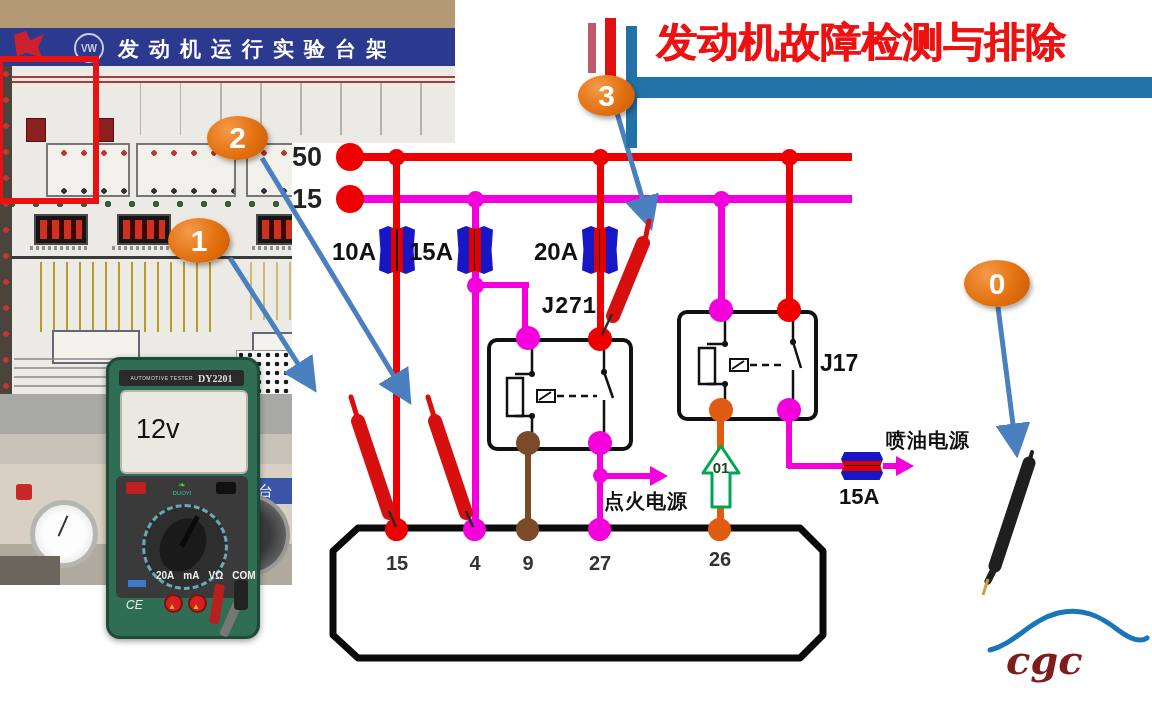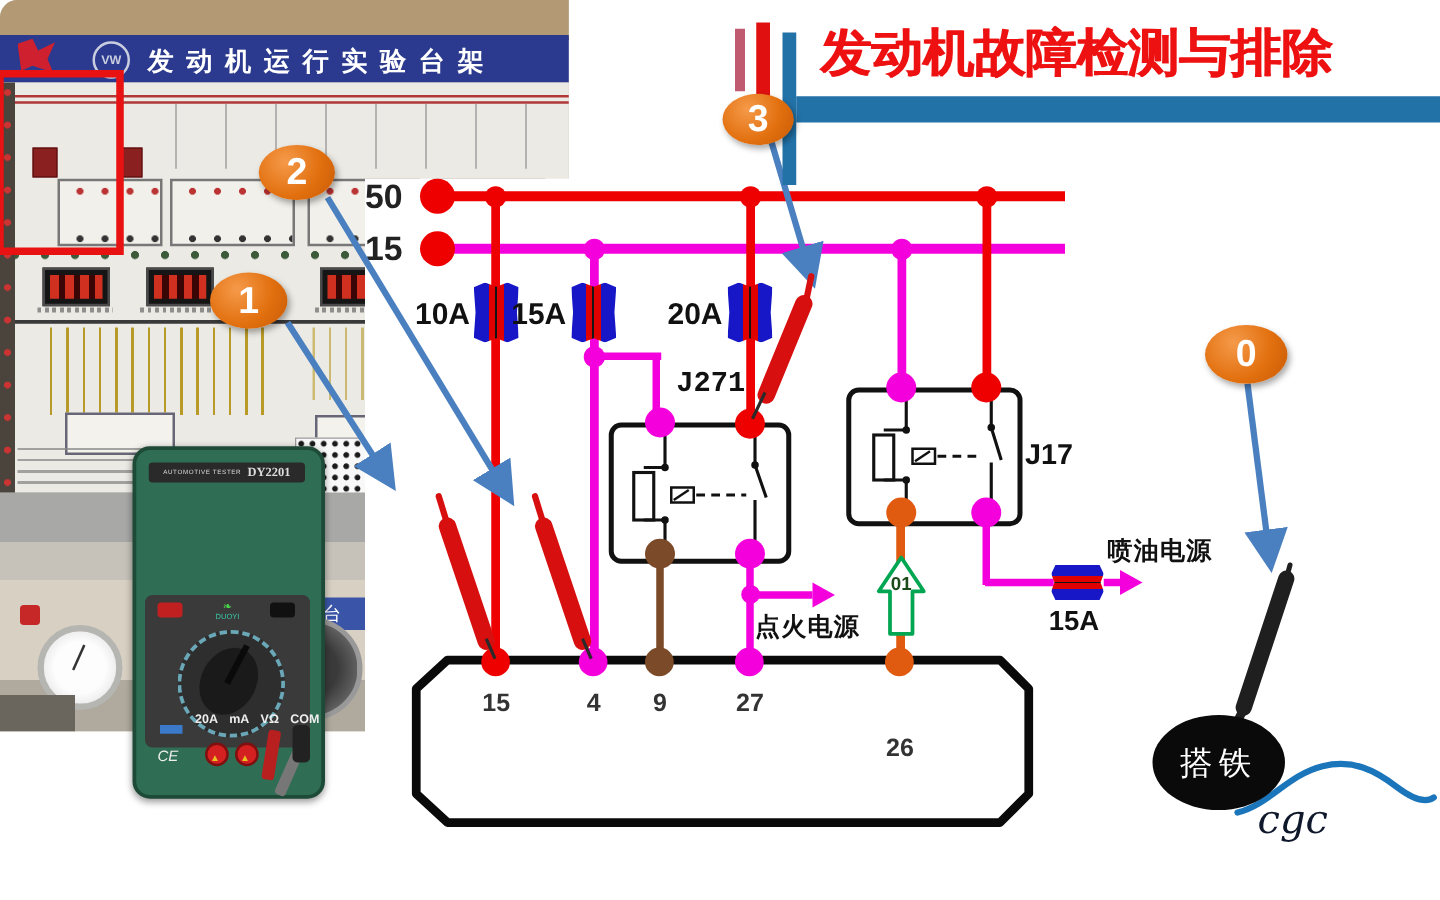--- a/index.html
+++ b/index.html
@@ -1,17 +1,17 @@
 <!DOCTYPE html>
 <html><head>
 <meta charset="utf-8">
 <style>
   html,body{margin:0;padding:0;background:#fff;}
   #screen{position:relative;width:1152px;height:720px;background:#fff;overflow:hidden;
-          font-family:"Liberation Sans","DejaVu Sans",sans-serif;border-radius:14px;}
+          font-family:"Liberation Sans","DejaVu Sans",sans-serif;}
   .abs{position:absolute;}
   
   #photo{left:0;top:0;width:455px;height:585px;background:#c8c0b4;z-index:1;}
   .ph-topstrip{left:0;top:0;width:455px;height:30px;background:#b49a74;border-bottom:2px solid #6b5b3f;}
   .ph-banner{left:0;top:28px;width:455px;height:38px;background:#2b3a8e;}
   .ys-logo{left:14px;top:3px;width:30px;height:27px;background:#cf2030;
            clip-path:polygon(0 15%,40% 0,55% 35%,100% 10%,80% 60%,95% 100%,40% 80%,10% 95%);}
   .vw-logo{left:74px;top:5px;width:26px;height:26px;border:2px solid #c8cde0;border-radius:50%;
            color:#c8cde0;font-size:10px;font-weight:bold;display:flex;align-items:center;justify-content:center;}
   .banner-text{left:118px;top:7px;color:#fff;font-size:21px;font-weight:bold;letter-spacing:10px;white-space:nowrap;}
@@ -93,22 +93,22 @@
       clip-path:polygon(8% 0%,92% 0%,100% 25%,94% 50%,100% 75%,92% 100%,8% 100%,0% 75%,6% 50%,0% 25%);}
   .fuselabel{position:absolute;width:46px;text-align:right;font-size:24px;font-weight:bold;color:#111;}
   .relay{position:absolute;border:4px solid #111;border-radius:10px;background:#fff;}
   .relaylabel{position:absolute;font-size:23px;font-weight:bold;color:#111;}
   .pwrlabel{position:absolute;font-size:20px;font-weight:bold;color:#111;letter-spacing:1px;}
   .pinlabel{position:absolute;width:26px;text-align:center;font-size:20px;font-weight:bold;color:#333;}
   #ecu-title{position:absolute;left:428px;top:596px;width:300px;text-align:center;
       font-size:36px;font-weight:bold;color:#111;letter-spacing:3px;}
   #ground-ellipse{position:absolute;left:922px;top:572px;width:106px;height:76px;background:#0a0a0a;border-radius:50%;
       color:#fff;font-size:26px;letter-spacing:5px;display:flex;align-items:center;justify-content:center;z-index:7;}
-  #cgc-text{position:absolute;left:1006px;top:636px;font-size:32px;font-weight:normal;font-style:italic;
-      font-family:"DejaVu Serif","Liberation Serif",serif;color:#0f172a;z-index:7;}
+  #cgc-text{position:absolute;left:1006px;top:636px;font-size:40px;font-weight:bold;font-style:italic;
+      font-family:"DejaVu Serif","Liberation Serif",serif;color:#7f1d1d;z-index:7;}
   #label-01{position:absolute;left:708px;top:459px;width:26px;text-align:center;font-size:15px;font-weight:bold;
       color:#1a4a1a;z-index:7;}
   
   #titleblock{z-index:6;}
   .bar{position:absolute;}
   #title-text{position:absolute;left:656px;top:15px;width:496px;font-size:41px;font-weight:bold;color:#ee1111;
       white-space:nowrap;text-shadow:1px 0 #ee1111;}
   
   .bubble{position:absolute;border-radius:50%;background:radial-gradient(circle at 35% 30%,#f59a4a,#e2700f 55%,#c85a06);
       color:#fff;font-size:30px;font-weight:bold;display:flex;align-items:center;justify-content:center;
@@ -171,20 +171,23 @@
       <div class="abs bench-dark"></div>
     </div>
     <div class="abs ph-leftcol"></div>
     <div class="abs red-annot"></div>
   </div>
 
   <div id="meter" class="abs">
     <div class="abs mt-strip">
       <span class="mt-brand">AUTOMOTIVE TESTER</span>
       <span class="mt-model">DY2201</span>
+    </div>
+    <div class="abs mt-lcd">
+      <span class="mt-val">12v</span>
     </div>
     <div class="abs mt-mid">
       <div class="abs mt-btn-red"></div>
       <div class="abs mt-btn-dk"></div>
       <div class="abs mt-logo"><span class="leaf">❧</span><br>
         <span>DUOYI</span></div>
       <div class="abs mt-dial">
           <div class="mt-knob"></div>
         </div>
       <div class="abs mt-bluechip"></div>
@@ -268,21 +271,21 @@
     </div>
     <span class="relaylabel" style="left:820px;top:350px;">J17</span>
 
     <svg class="abs" style="left:326px;top:520px;" width="505" height="150">
       <polygon points="32,8 474,8 497,31 497,115 474,138 32,138 7,115 7,31" fill="#fff" stroke="#0a0a0a" stroke-width="7" stroke-linejoin="round"></polygon>
     </svg>
     <span class="pinlabel" style="left:384px;top:552px;">15</span>
     <span class="pinlabel" style="left:462px;top:552px;">4</span>
     <span class="pinlabel" style="left:515px;top:552px;">9</span>
     <span class="pinlabel" style="left:587px;top:552px;">27</span>
-    <span class="pinlabel" style="left:707px;top:548px;margin-top:40px;">26</span>
+    <span class="pinlabel" style="left:707px;top:548px;">26</span>
 
     <span class="pwrlabel" style="left:604px;top:488px;">点火电源</span>
     <span class="pwrlabel" style="left:886px;top:427px;">喷油电源</span>
     <div class="fuse-h" style="left:841px;top:452px;"></div>
     <span class="fuselabel" style="left:839px;top:484px;text-align:left;font-size:22px;">15A</span>
 
     <div class="dot" style="left:336px;top:143px;width:28px;height:28px;background:#ee0000;"></div>
     <div class="dot" style="left:336px;top:185px;width:28px;height:28px;background:#ee0000;"></div>
     <div class="dot" style="left:388px;top:149px;width:17px;height:17px;background:#ee0000;"></div>
     <div class="dot" style="left:592px;top:149px;width:17px;height:17px;background:#ee0000;"></div>
@@ -348,23 +351,20 @@
       <line x1="1029" y1="463" x2="1032" y2="452" stroke="#1f1f1f" stroke-width="4" stroke-linecap="round"></line>
       <line x1="1029" y1="463" x2="995" y2="566" stroke="#1f1f1f" stroke-width="13" stroke-linecap="round"></line>
       <line x1="997" y1="563" x2="988" y2="581" stroke="#1f1f1f" stroke-width="7" stroke-linecap="round"></line>
       <line x1="988" y1="579" x2="983" y2="595" stroke="#c8a23c" stroke-width="3"></line>
     </g>
 
     <path d="M990,650 C1015,644 1030,620 1058,613 C1082,607 1100,616 1118,630 C1130,639 1140,643 1147,638" fill="none" stroke="#1b75bb" stroke-width="5" stroke-linecap="round"></path>
   </svg>
   <span id="label-01">01</span>
 
-  <div id="ground-ellipse">
-    <span>搭铁</span>
-  </div>
   <span id="cgc-text">cgc</span>
 
   <div id="titleblock" class="abs">
     <div class="bar" style="left:588px;top:23px;width:8px;height:50px;background:#c05a70;"></div>
     <div class="bar" style="left:605px;top:18px;width:11px;height:95px;background:#e01010;"></div>
     <div class="bar" style="left:626px;top:26px;width:11px;height:122px;background:#2272a8;"></div>
     <div class="bar" style="left:637px;top:77px;width:515px;height:21px;background:#2272a8;"></div>
     <span id="title-text">发动机故障检测与排除</span>
   </div>
 

